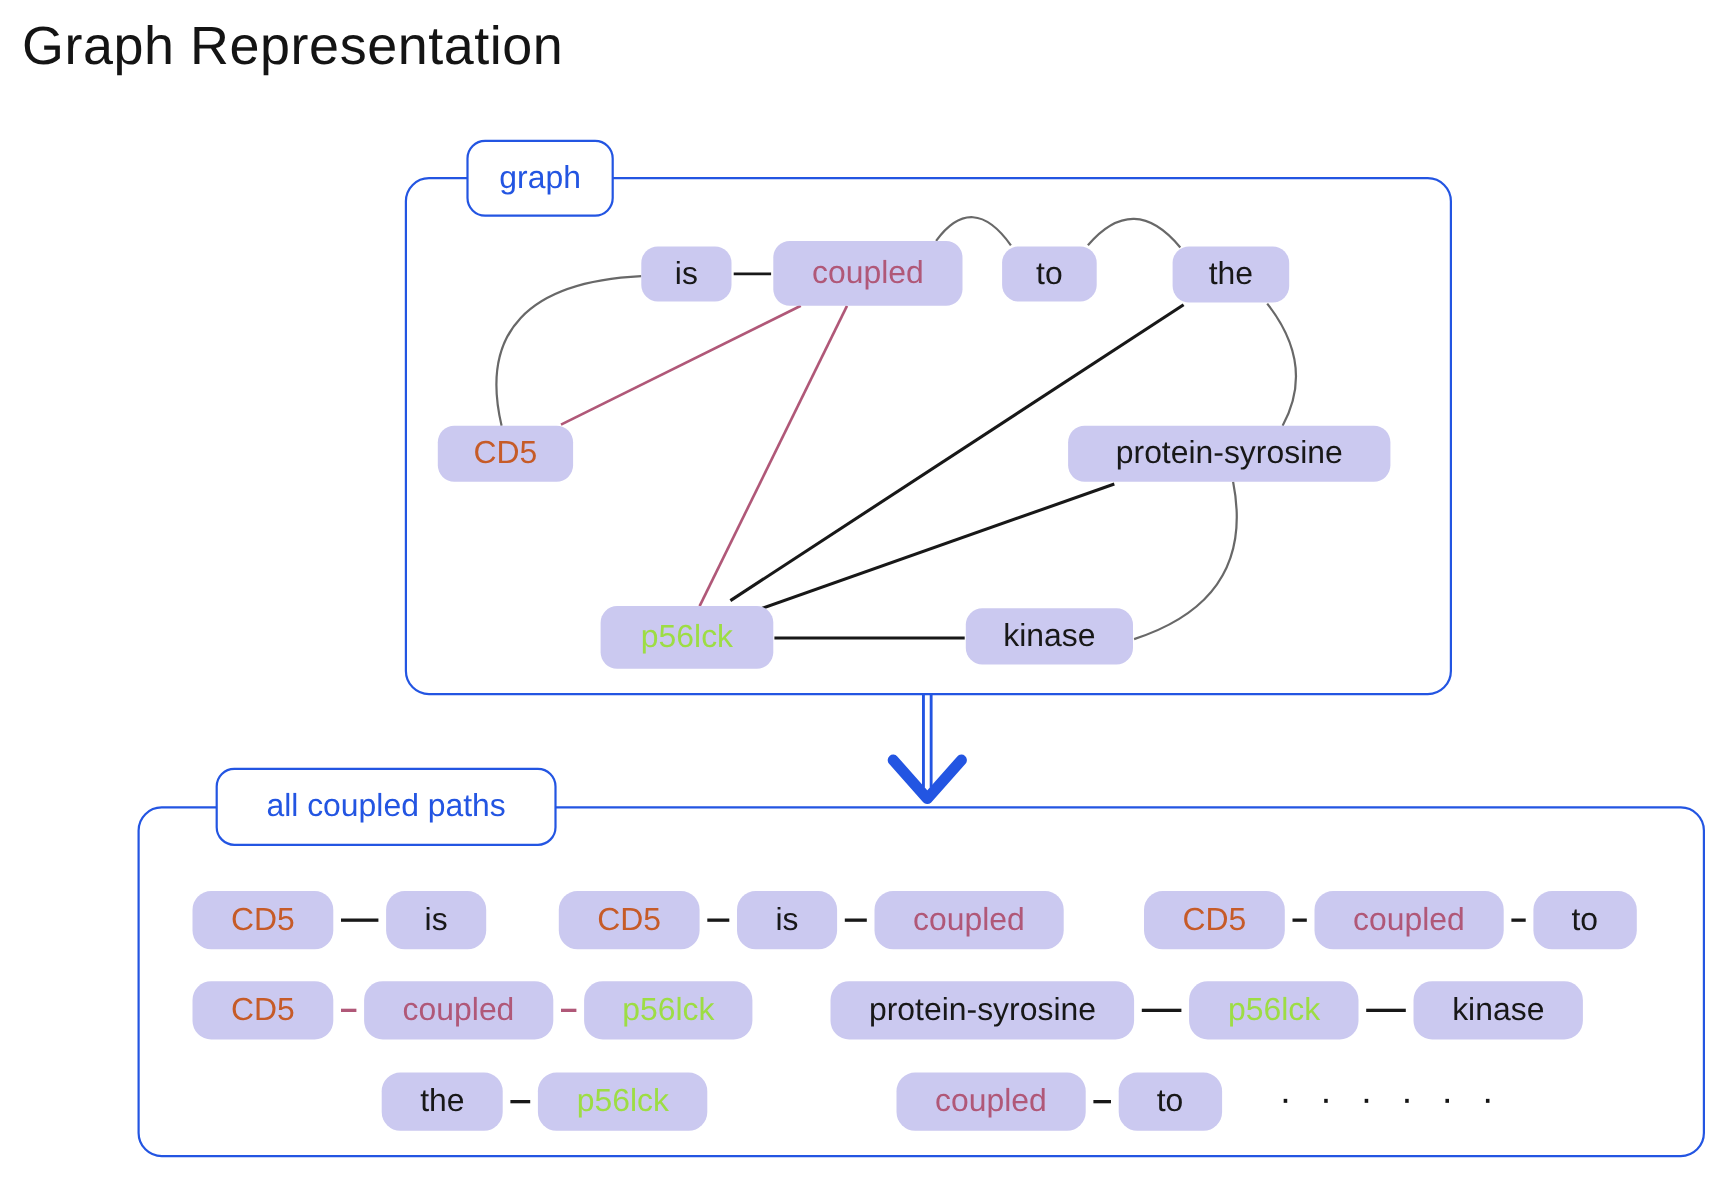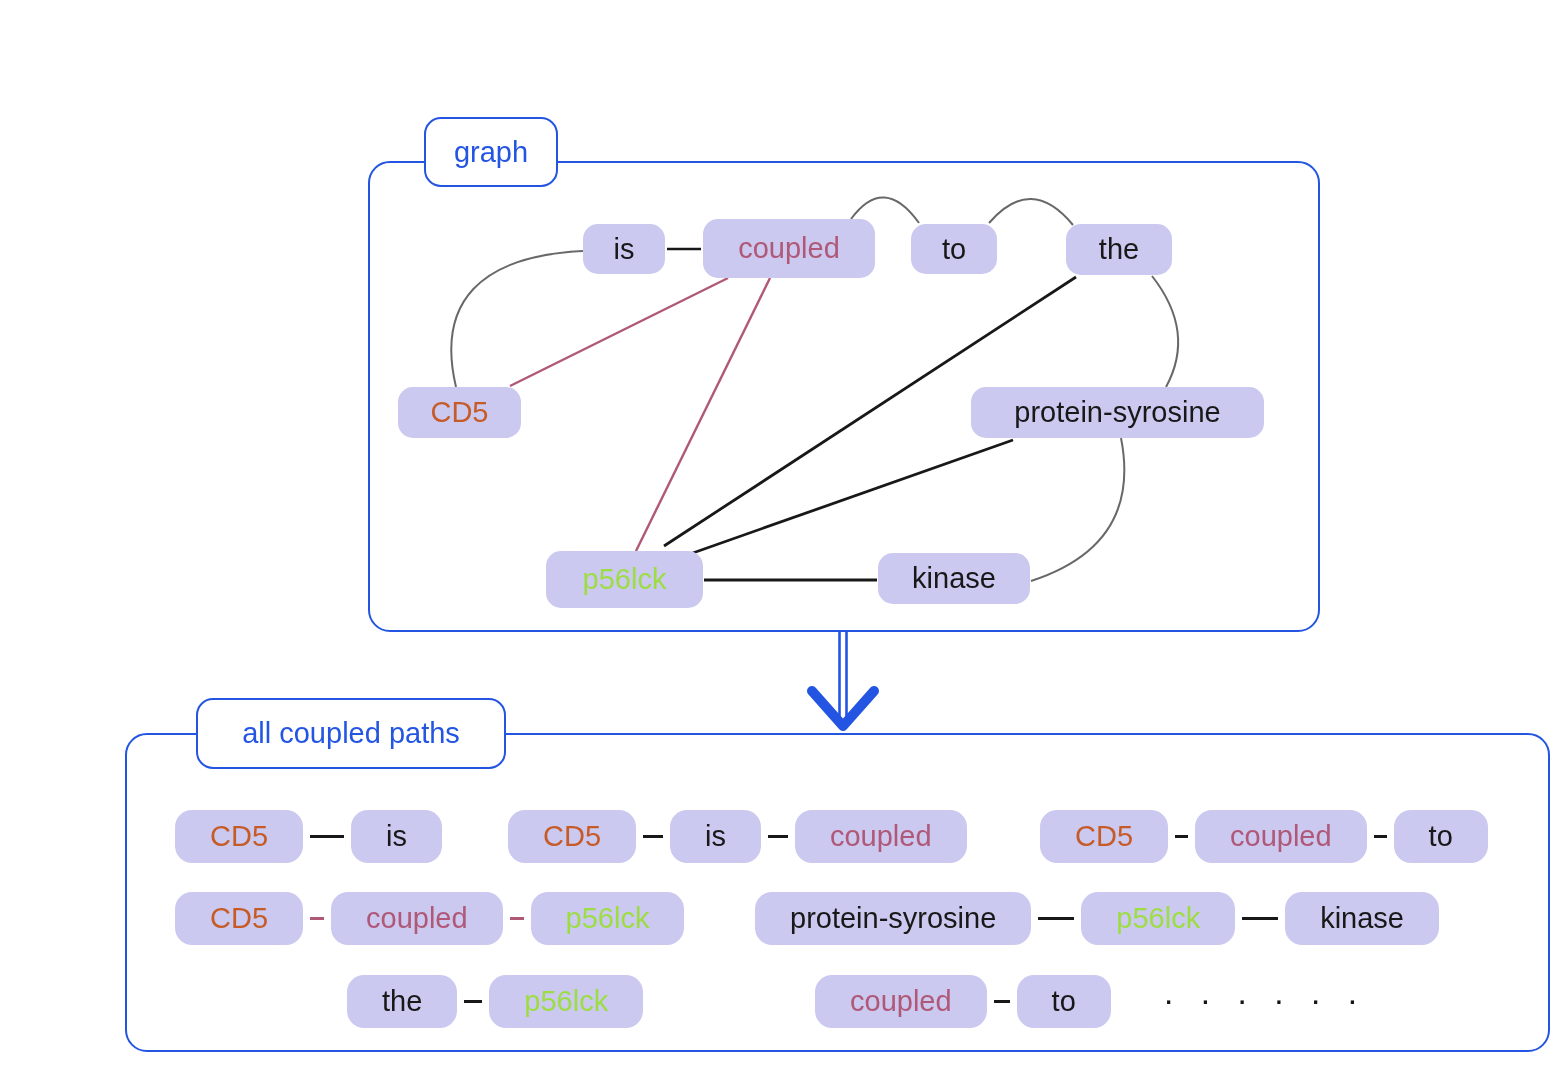--- a/index.html
+++ b/index.html
@@ -34,20 +34,21 @@
   }
   .pconn{display:inline-block;height:2.6px;margin:0 7px;}
   #ellipsis{
     position:absolute;font-size:34px;color:#141414;letter-spacing:8px;z-index:5;white-space:nowrap;
   }
 </style>
 </head>
 <body>
 
 <div id="stage">
+  <div id="page-title">Graph Representation</div>
 
   <svg id="edges-svg">
       <path d="M 667 249 L 701 249" fill="none" stroke="#181818" stroke-width="2.6"></path>
       <path d="M 851 219 Q 884 174 919 223" fill="none" stroke="#686868" stroke-width="2"></path>
       <path d="M 989 223 Q 1031 174 1073 225" fill="none" stroke="#686868" stroke-width="2"></path>
       <path d="M 456 387 C 436 302 480 256 583 251" fill="none" stroke="#686868" stroke-width="2"></path>
       <path d="M 510 386 L 728 278" fill="none" stroke="#b05878" stroke-width="2.4"></path>
       <path d="M 770 278 L 636 551" fill="none" stroke="#b05878" stroke-width="2.4"></path>
       <path d="M 1076 277 L 664 546" fill="none" stroke="#181818" stroke-width="2.8"></path>
       <path d="M 1013 440 L 690 554" fill="none" stroke="#181818" stroke-width="2.8"></path>
@@ -55,21 +56,21 @@
       <path d="M 1152 276 Q 1196 332 1166 387" fill="none" stroke="#686868" stroke-width="2"></path>
       <path d="M 1121 438 Q 1142 545 1031 581" fill="none" stroke="#686868" stroke-width="2"></path>
       <g>
         <line x1="839.5" x2="839.5" y1="630" y2="716" stroke="#2355e2" stroke-width="2.6"></line>
         <line x1="846.5" x2="846.5" y1="630" y2="716" stroke="#2355e2" stroke-width="2.6"></line>
         <path d="M 812 691 L 843 726 L 874 691" fill="none" stroke="#2355e2" stroke-width="10" stroke-linecap="round" stroke-linejoin="round"></path>
       </g>
     </svg>
 
   <div class="frame" id="graph-frame" style="left: 368px; top: 161px; width: 948px; height: 467px;"></div>
-  <div class="frame-label" id="graph-label" style="left: 424px; top: 117px; width: 130px; height: 66px;">graph</div>
+  <div class="frame-label" id="graph-label" style="left: 424px; top: 127px; width: 130px; height: 66px;">graph</div>
   <div id="graph-nodes">
       <div class="gnode" style="left: 583px; top: 224px; width: 82px; height: 50px; color: rgb(24, 24, 24);">is</div>
       <div class="gnode" style="left: 703px; top: 219px; width: 172px; height: 59px; color: rgb(176, 88, 120);">coupled</div>
       <div class="gnode" style="left: 911px; top: 224px; width: 86px; height: 50px; color: rgb(24, 24, 24);">to</div>
       <div class="gnode" style="left: 1066px; top: 224px; width: 106px; height: 51px; color: rgb(24, 24, 24);">the</div>
       <div class="gnode" style="left: 398px; top: 387px; width: 123px; height: 51px; color: rgb(198, 91, 40);">CD5</div>
       <div class="gnode" style="left: 971px; top: 387px; width: 293px; height: 51px; color: rgb(24, 24, 24);">protein-syrosine</div>
       <div class="gnode" style="left: 546px; top: 551px; width: 157px; height: 57px; color: rgb(157, 221, 68);">p56lck</div>
       <div class="gnode" style="left: 878px; top: 553px; width: 152px; height: 51px; color: rgb(24, 24, 24);">kinase</div>
     </div>

